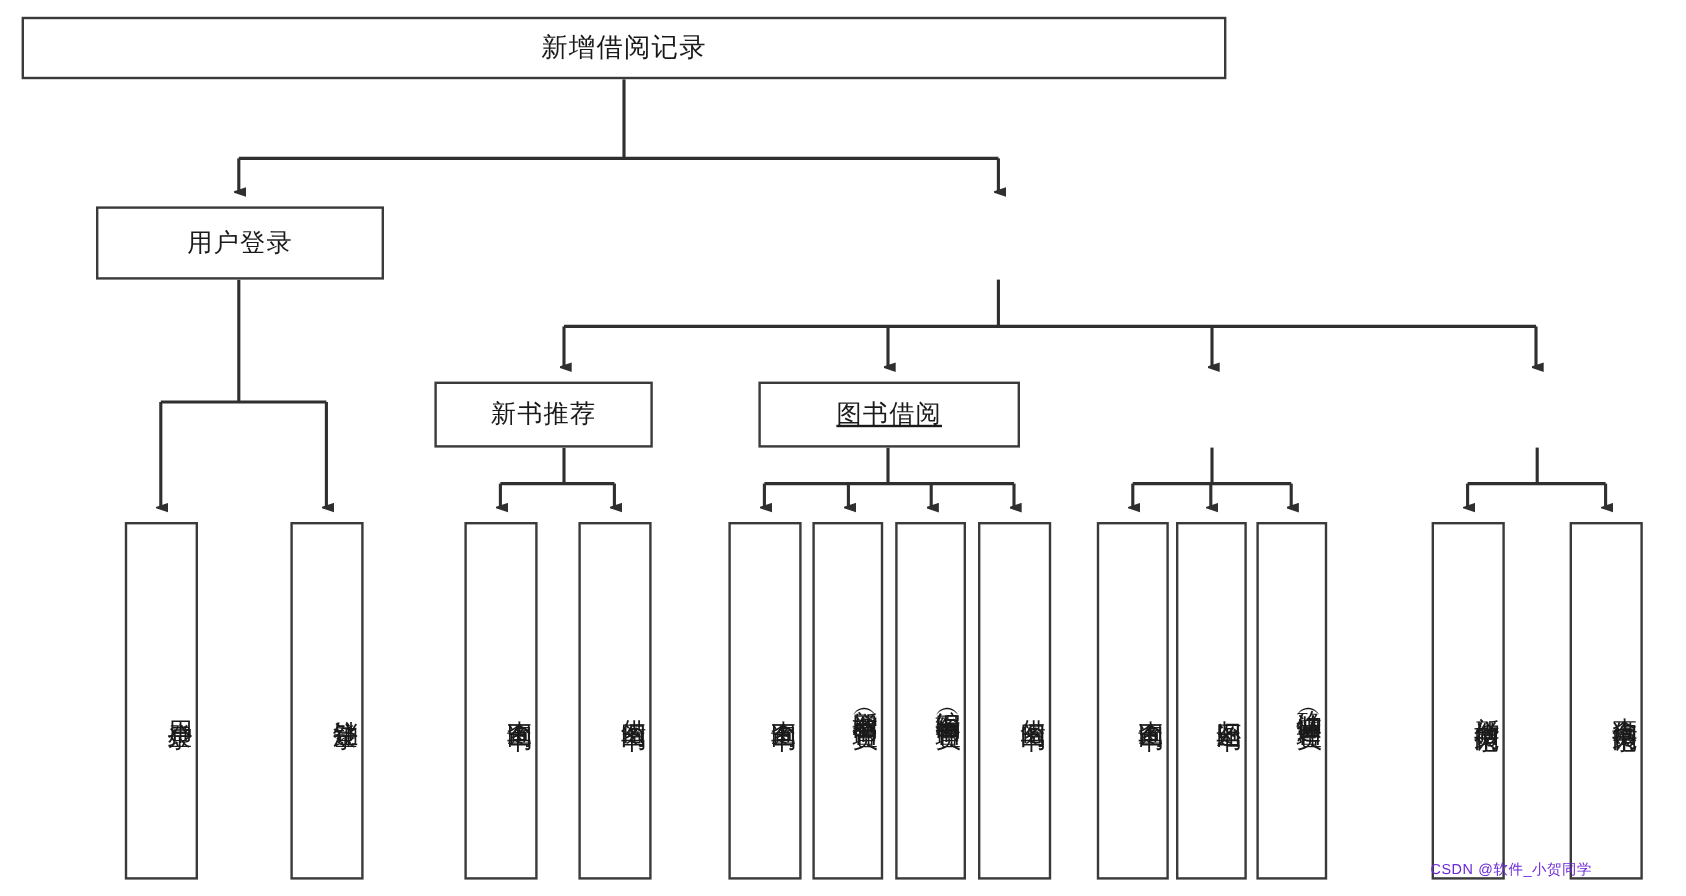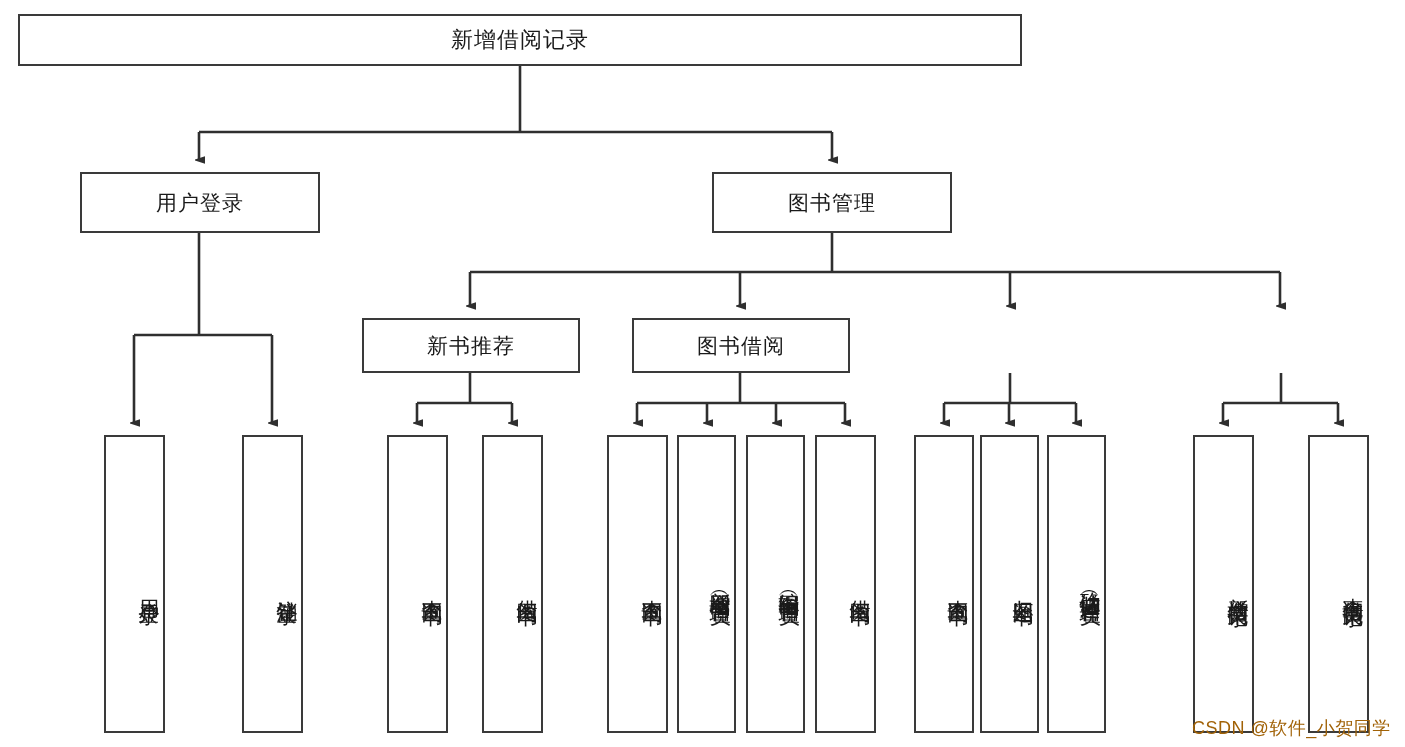--- a/index.html
+++ b/index.html
@@ -54,22 +54,22 @@
     letter-spacing: 2px;
     align-items: flex-start;
     justify-content: center;
     padding: 16px 0 10px 0;
   }
   .node.v.tall {
     padding-top: 10px;
   }
   .watermark {
     position: absolute;
-    font-size: 18px;
-    color: #a16207;
+    font-size: 12px;
+    color: #6d28d9;
     white-space: nowrap;
     letter-spacing: 0.5px;
   }
 </style>
 </head>
 <body>
 
 <div id="canvas">
 
   <svg id="edges" viewBox="0 0 1405 747">
@@ -118,24 +118,23 @@
       <path d="M1281,373 L1281,403"></path>
       <path d="M1223,403 L1338,403"></path>
       <path d="M1223,403 L1223,423" marker-end="url(#arrow)"></path>
       <path d="M1338,403 L1338,423" marker-end="url(#arrow)"></path>
     </g>
   </svg>
 
   <div class="node h root" style="left:18px; top:14px; width:1004px; height:52px;">新增借阅记录</div>
 
   <div class="node h" style="left:80px; top:172px; width:240px; height:61px;">用户登录</div>
-  <div class="node h" style="left:712px; top:172px; width:240px; height:61px;">图书管理</div>
 
-  <div class="node h" style="left:362px; top:318px; width:218px; height:55px;">新书推荐</div>
-  <div class="node h" style="left:632px; top:318px; width:218px; height:55px;">图书借阅</div>
+  <div class="node h" style="left:362px; top:318px; width:182px; height:55px;">新书推荐</div>
+  <div class="node h" style="left:632px; top:318px; width:218px; height:55px;text-decoration:underline;">图书借阅</div>
 
   <div class="node v" style="left:104px; top:435px; width:61px; height:298px;">用户登录</div>
   <div class="node v" style="left:242px; top:435px; width:61px; height:298px;">注销登录</div>
 
   <div class="node v" style="left:387px; top:435px; width:61px; height:298px;">查询图书</div>
   <div class="node v" style="left:482px; top:435px; width:61px; height:298px;">借阅图书</div>
 
   <div class="node v" style="left:607px; top:435px; width:61px; height:298px;">查询图书</div>
   <div class="node v tall" style="left:677px; top:435px; width:59px; height:298px;">新增图书（管理员）</div>
   <div class="node v tall" style="left:746px; top:435px; width:59px; height:298px;">编辑图书（管理员）</div>

